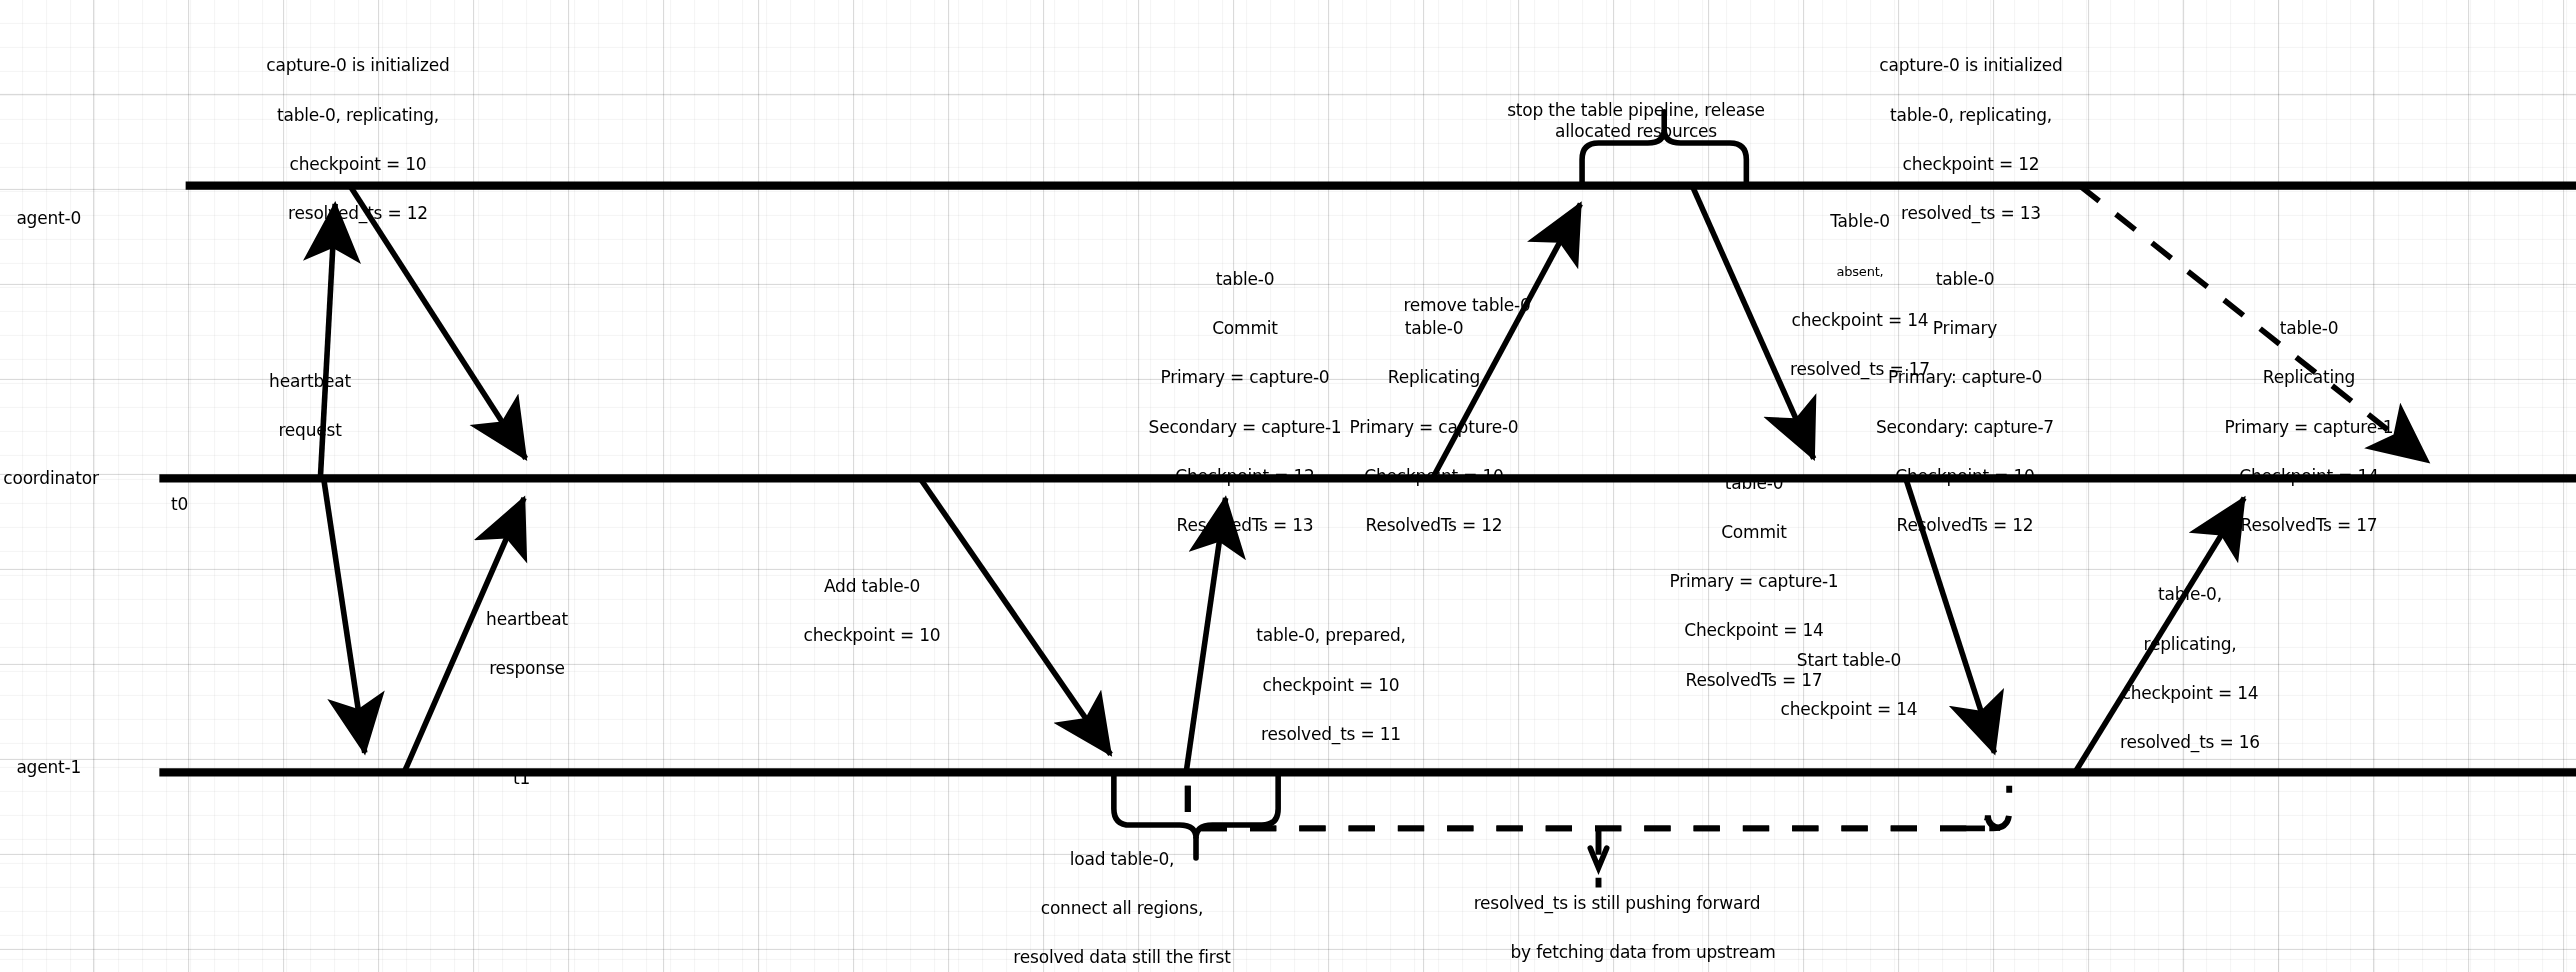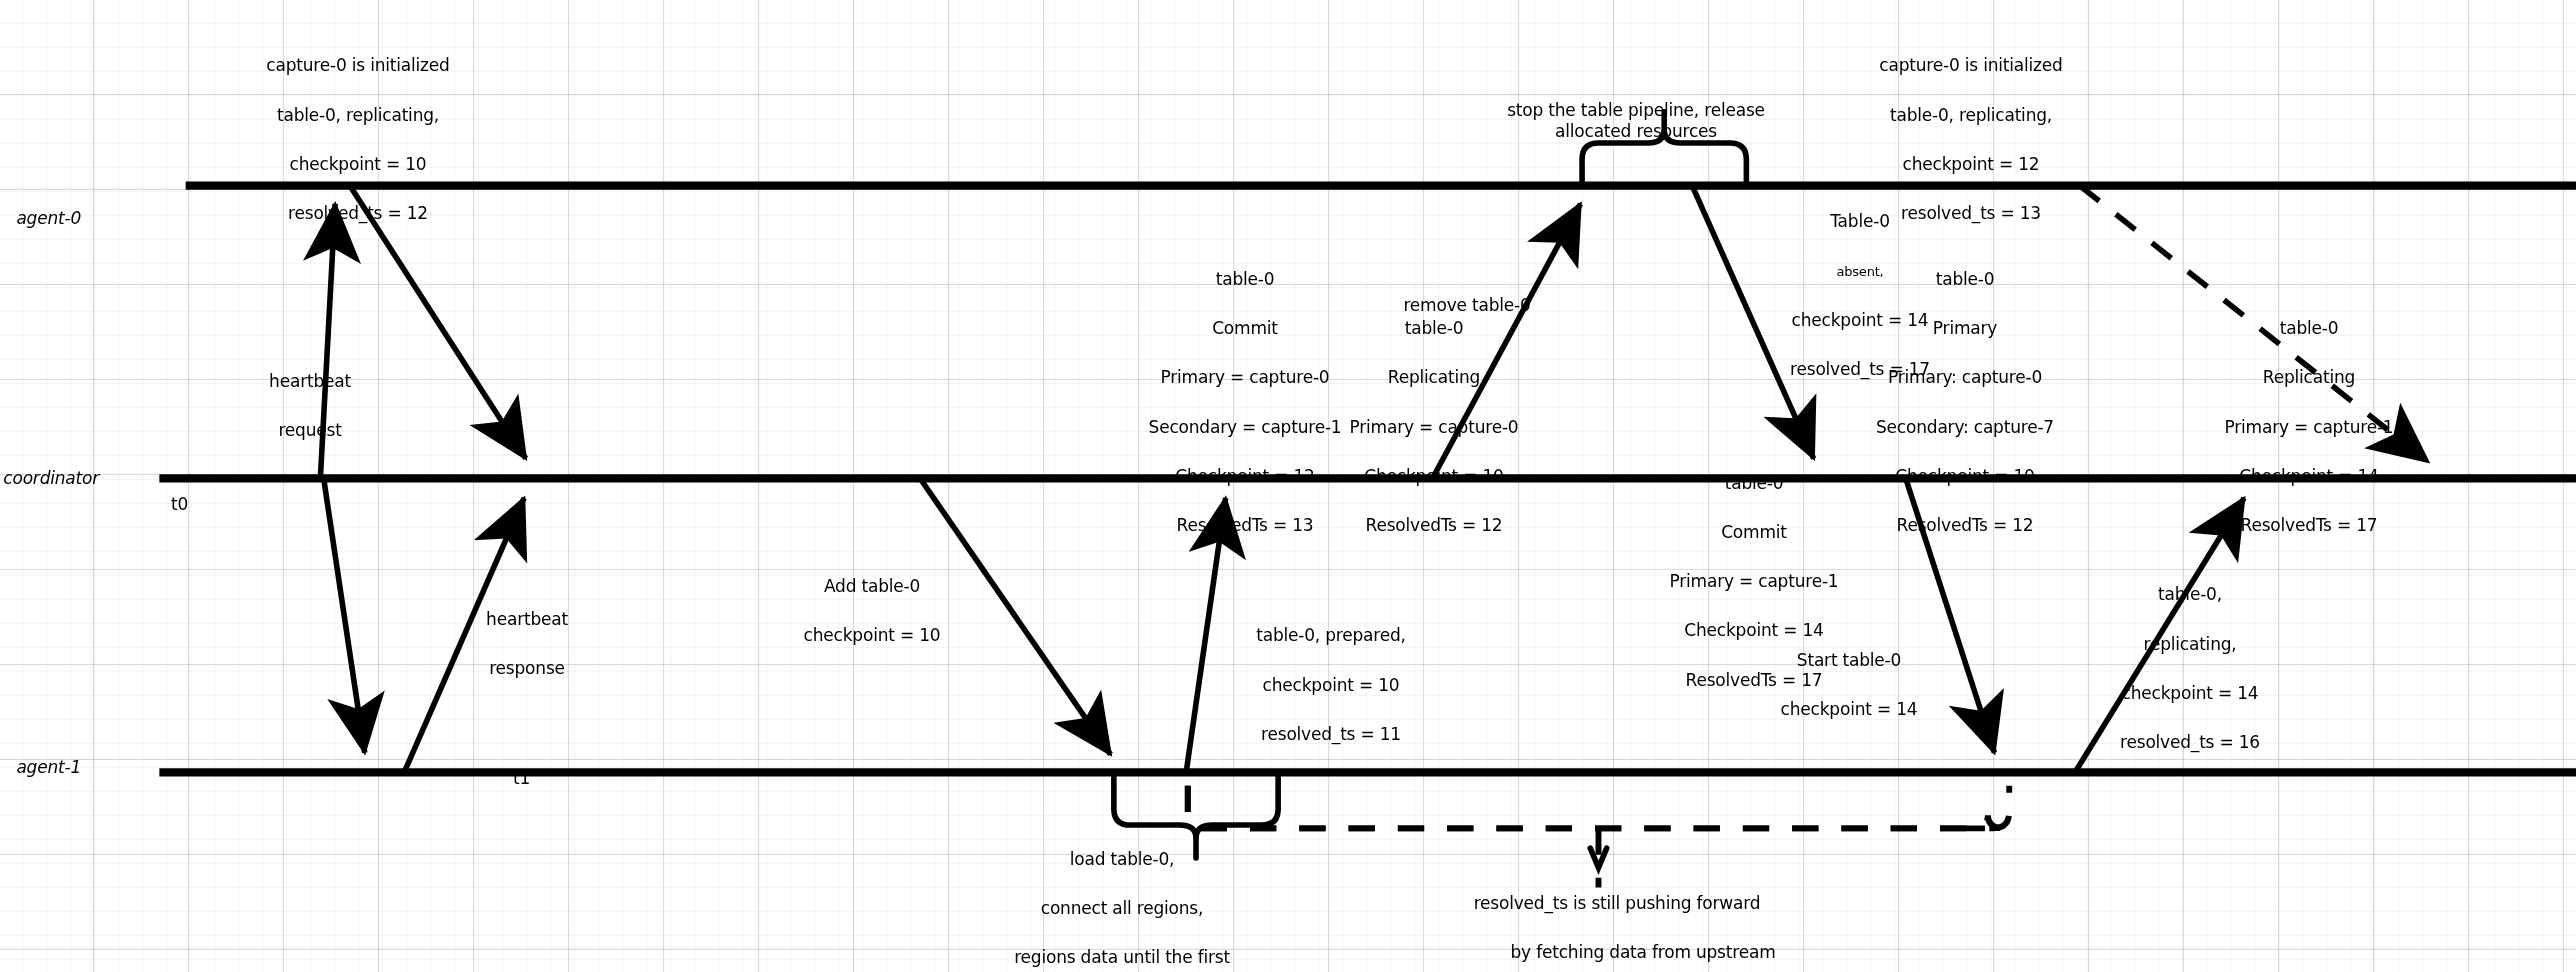--- a/index.html
+++ b/index.html
@@ -28,21 +28,21 @@
     position:absolute;
     color:#000;
     font-family:"DejaVu Sans","Liberation Sans",sans-serif;
     font-size:17px;
     line-height:23px;
     white-space:pre;
     letter-spacing:-0.2px;
   }
   .lbl.c{transform:translateX(-50%);text-align:center;}
   .lbl.l{text-align:left;}
-  .lane-name{font-size:17.5px;font-style:italic;}
+  .lane-name{font-size:17.5px;}
 </style>
 </head>
 <body>
 
 <div id="stage">
 
   <svg id="diagram" viewBox="0 0 1568 592" preserveAspectRatio="none">
     <defs>
       <marker id="ah" markerWidth="13" markerHeight="13" refX="10.5" refY="5.2" orient="auto" markerUnits="strokeWidth">
         <path d="M0,0 L11,5.2 L0,10.4 L2.6,5.2 Z" fill="#000"></path>
@@ -238,21 +238,21 @@
   <div>
     <div class="lbl c" style="left: 2190px; top: 583px; font-size: 17px;">table-0,</div>
     <div class="lbl c" style="left: 2190px; top: 633px; font-size: 17px;">replicating,</div>
     <div class="lbl c" style="left: 2190px; top: 682px; font-size: 17px;">checkpoint = 14</div>
     <div class="lbl c" style="left: 2190px; top: 731px; font-size: 17px;">resolved_ts = 16</div>
   </div>
 
   <div>
     <div class="lbl c" style="left: 1122px; top: 848px; font-size: 17px;">load table-0,</div>
     <div class="lbl c" style="left: 1122px; top: 897px; font-size: 17px;">connect all regions,</div>
-    <div class="lbl c" style="left: 1122px; top: 946px; font-size: 17px;">regions data until the first</div>
+    <div class="lbl c" style="left: 1122px; top: 946px; font-size: 17px;">resolved data still the first</div>
 
   </div>
 
   <div>
     <div class="lbl c" style="left: 1617px; top: 892px; font-size: 17px;">resolved_ts is still pushing forward</div>
     <div class="lbl c" style="left: 1617px; top: 941px; font-size: 17px; margin-left: 26px;">by fetching data from upstream</div>
   </div>
 
 </div>
 

